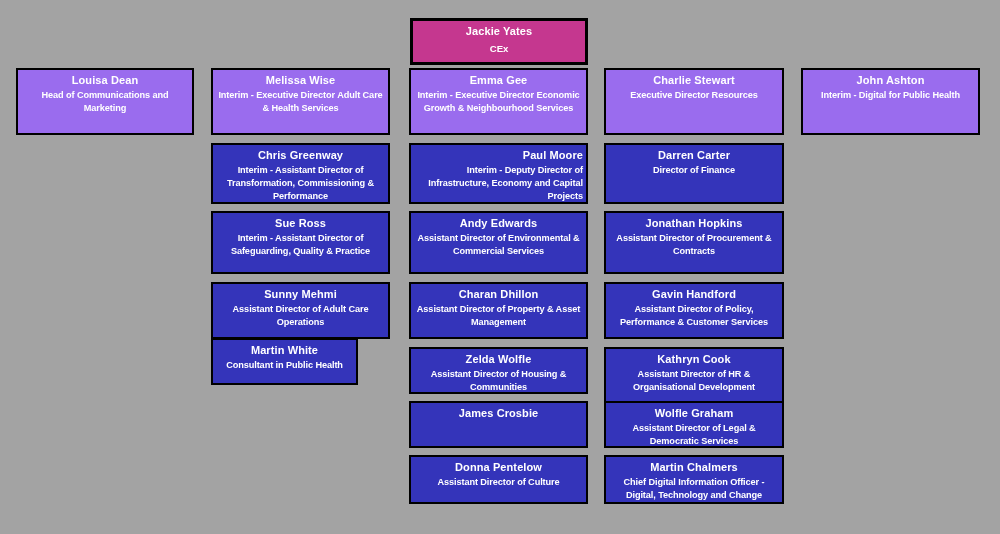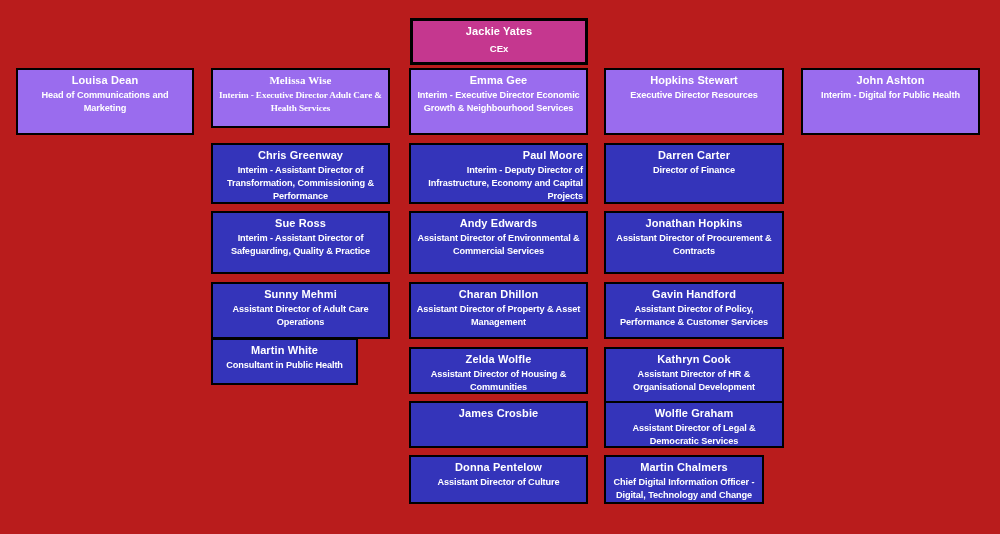--- a/index.html
+++ b/index.html
@@ -4,21 +4,21 @@
 <style>
   html, body {
     margin: 0;
     padding: 0;
     background: #ffffff;
   }
   #org-canvas {
     position: relative;
     width: 1000px;
     height: 534px;
-    background: #b91c1c;
+    background: #a3a3a3;
     font-family: "Liberation Sans", "DejaVu Sans", sans-serif;
     overflow: hidden;
   }
   .org-box {
     position: absolute;
     box-sizing: border-box;
     border: 2px solid var(--border-color, #000);
     color: var(--text-color, #fff);
     text-align: center;
     padding: 3px 3px 2px 3px;
@@ -61,30 +61,30 @@
 <div id="org-canvas">
 
   <div class="org-box ceo">
     <span class="box-name">Jackie Yates</span>
     <span class="box-title">CEx</span>
   </div>
 <div class="org-box executive" style="left: 16px; top: 68px; width: 178px; height: 67px;">
     <span class="box-name">Louisa Dean</span>
     <span class="box-title">Head of Communications and Marketing</span>
   </div>
-    <div class="org-box executive" style="left: 211px; top: 68px; width: 179px; height: 60px; font-family: Liberation Serif, serif;">
+    <div class="org-box executive" style="left: 211px; top: 68px; width: 179px; height: 67px;">
     <span class="box-name">Melissa Wise</span>
     <span class="box-title">Interim - Executive Director Adult Care &amp; Health Services</span>
   </div>
     <div class="org-box executive" style="left: 409px; top: 68px; width: 179px; height: 67px;">
     <span class="box-name">Emma Gee</span>
     <span class="box-title">Interim - Executive Director Economic Growth &amp; Neighbourhood Services</span>
   </div>
     <div class="org-box executive" style="left: 604px; top: 68px; width: 180px; height: 67px;">
-    <span class="box-name">Hopkins Stewart</span>
+    <span class="box-name">Charlie Stewart</span>
     <span class="box-title">Executive Director Resources</span>
   </div>
     <div class="org-box executive" style="left: 801px; top: 68px; width: 179px; height: 67px;">
     <span class="box-name">John Ashton</span>
     <span class="box-title">Interim - Digital for Public Health</span>
   </div>
     <div class="org-box report" style="left: 211px; top: 143px; width: 179px; height: 61px;">
     <span class="box-name">Chris Greenway</span>
     <span class="box-title">Interim - Assistant Director of Transformation, Commissioning &amp; Performance</span>
   </div>
@@ -136,17 +136,17 @@
     <span class="box-title">Assistant Director of Policy, Performance &amp; Customer Services</span>
   </div>
     <div class="org-box report" style="left: 604px; top: 347px; width: 180px; height: 60px;">
     <span class="box-name">Kathryn Cook</span>
     <span class="box-title">Assistant Director of HR &amp; Organisational Development</span>
   </div>
     <div class="org-box report" style="left: 604px; top: 401px; width: 180px; height: 47px;">
     <span class="box-name">Wolfle Graham</span>
     <span class="box-title">Assistant Director of Legal &amp; Democratic Services</span>
   </div>
-    <div class="org-box report" style="left: 604px; top: 455px; width: 160px; height: 49px;">
+    <div class="org-box report" style="left: 604px; top: 455px; width: 180px; height: 49px;">
     <span class="box-name">Martin Chalmers</span>
     <span class="box-title">Chief Digital Information Officer - Digital, Technology and Change</span>
   </div>
   </div>
 
 </body></html>

